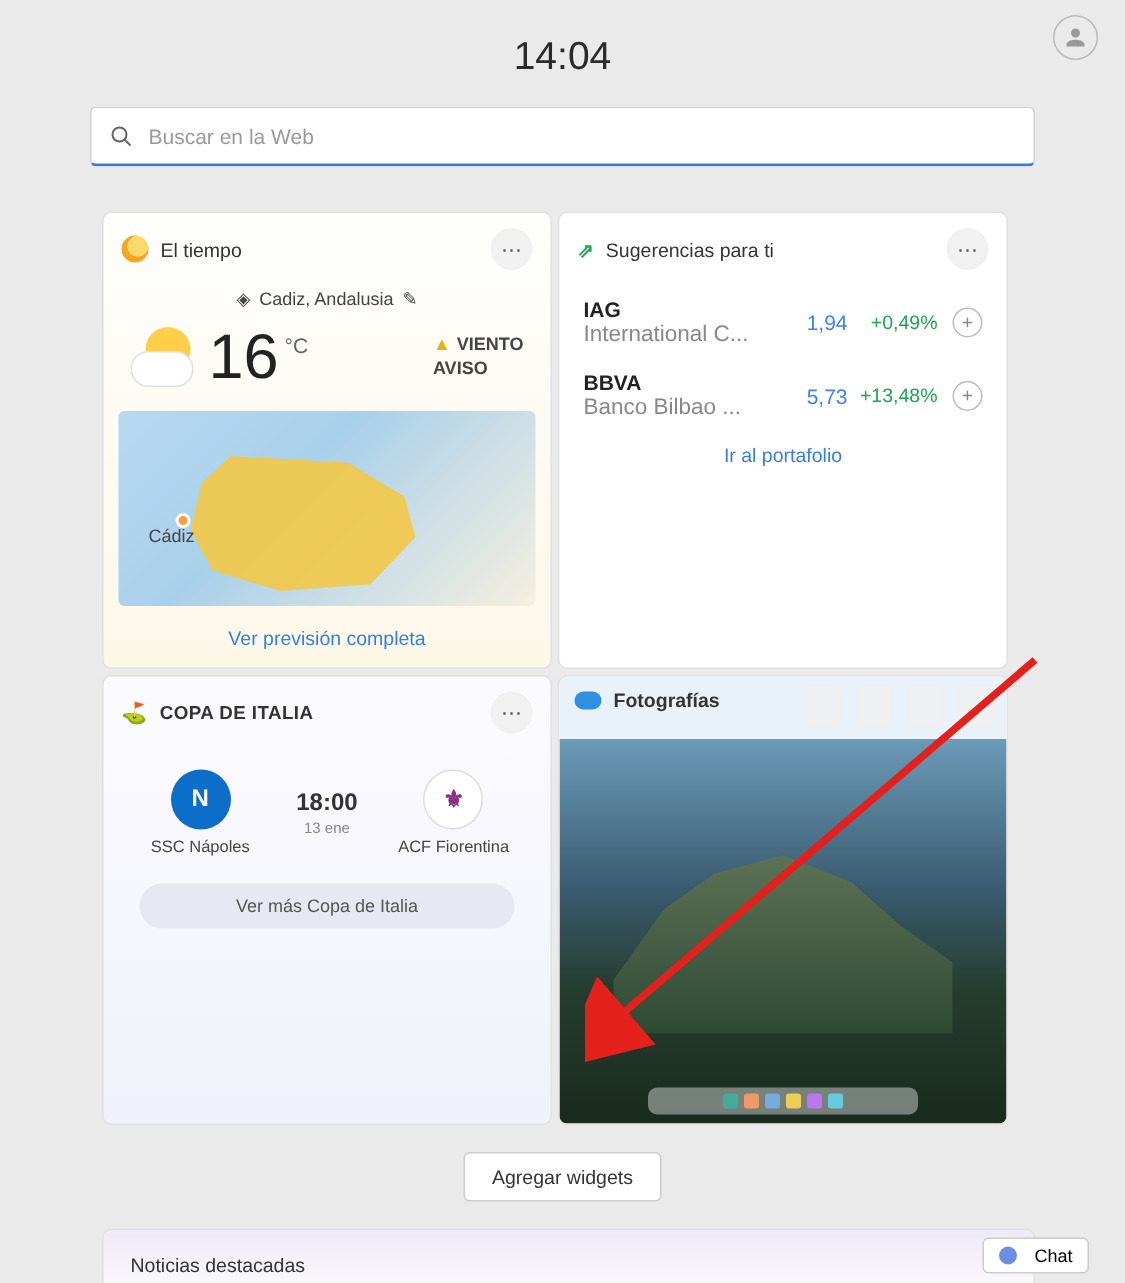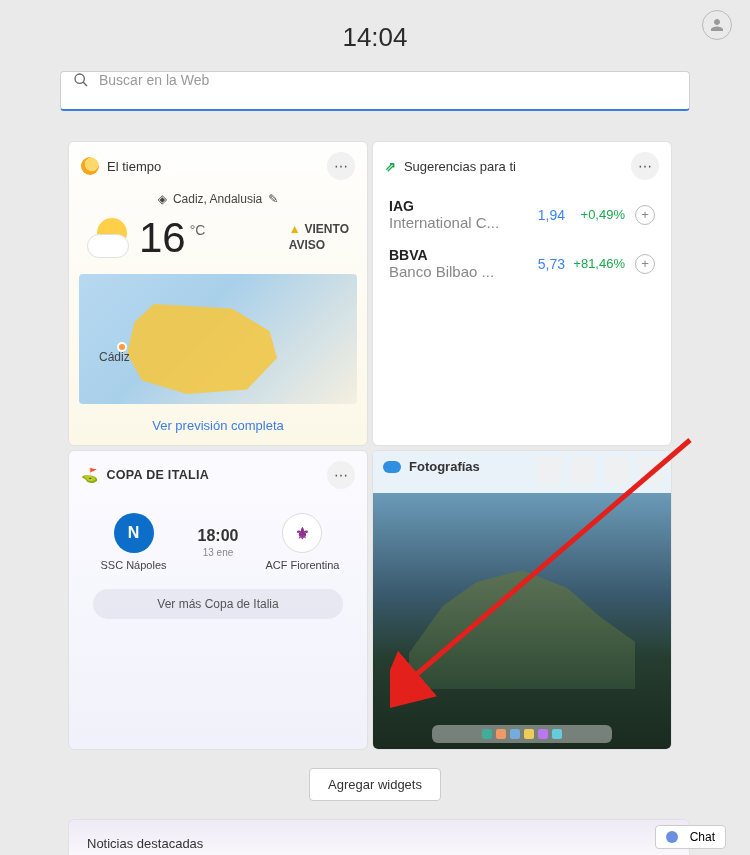--- a/index.html
+++ b/index.html
@@ -6,21 +6,21 @@
   body { width: 750px; height: 855px; background: #eaeaea; overflow: hidden; position: relative; }
 
   
   .header { position: relative; padding-top: 22px; text-align: center; }
   .clock { font-size: 26px; font-weight: 400; color: #2b2b2b; }
   .avatar { position: absolute; top: 10px; right: 18px; width: 30px; height: 30px; border: 1px solid #bbb; border-radius: 50%; display: flex; align-items: center; justify-content: center; }
   .avatar svg { width: 18px; height: 18px; fill: #9a9a9a; }
 
   
   .search-wrap { margin: 18px 60px 0 60px; }
-  .search { display: flex; align-items: flex-start; background: #fff; border: 1px solid #d0d0d0; border-radius: 4px; height: 40px; padding: 0 12px; border-bottom: 2px solid #3a7de0; }
+  .search { display: flex; align-items: center; background: #fff; border: 1px solid #d0d0d0; border-radius: 4px; height: 40px; padding: 0 12px; border-bottom: 2px solid #3a7de0; }
   .search svg { width: 16px; height: 16px; fill: none; stroke: #666; stroke-width: 2; }
   .search input { flex: 1; border: none; outline: none; font-size: 14px; margin-left: 10px; color: #333; background: transparent; }
   .search input::placeholder { color: #9a9a9a; }
 
   
   .grid { display: grid; grid-template-columns: 300px 300px; gap: 4px; margin: 30px 0 0 68px; }
   .card { background: #fff; border: 1px solid #e1e1e1; border-radius: 6px; position: relative; }
   .card-header { display: flex; align-items: center; padding: 10px 12px; }
   .card-title { font-size: 13px; font-weight: 400; color: #333; margin-left: 8px; }
   .more-btn { margin-left: auto; width: 28px; height: 28px; border-radius: 50%; background: #f1f1f1; display: flex; align-items: center; justify-content: center; cursor: pointer; color:#555; font-size:14px;}
@@ -163,23 +163,24 @@
       <div class="stock-price">1,94</div>
       <div class="stock-change">+0,49%</div>
       <div class="stock-add">+</div>
     </div>
     <div class="stock-row">
       <div class="stock-left">
         <div class="stock-sym">BBVA</div>
         <div class="stock-name">Banco Bilbao ...</div>
       </div>
       <div class="stock-price">5,73</div>
-      <div class="stock-change">+81,46%</div>
+      <div class="stock-change">+13,48%</div>
       <div class="stock-add">+</div>
     </div>
+    <div class="link-blue">Ir al portafolio</div>
   </div>
 
   <div class="card sports-card">
     <div class="card-header sports-header">
       <span class="icon-sport">⛳</span>
       <span class="card-title">COPA DE ITALIA</span>
       <span class="more-btn">⋯</span>
     </div>
     <div class="match">
       <div class="team">

